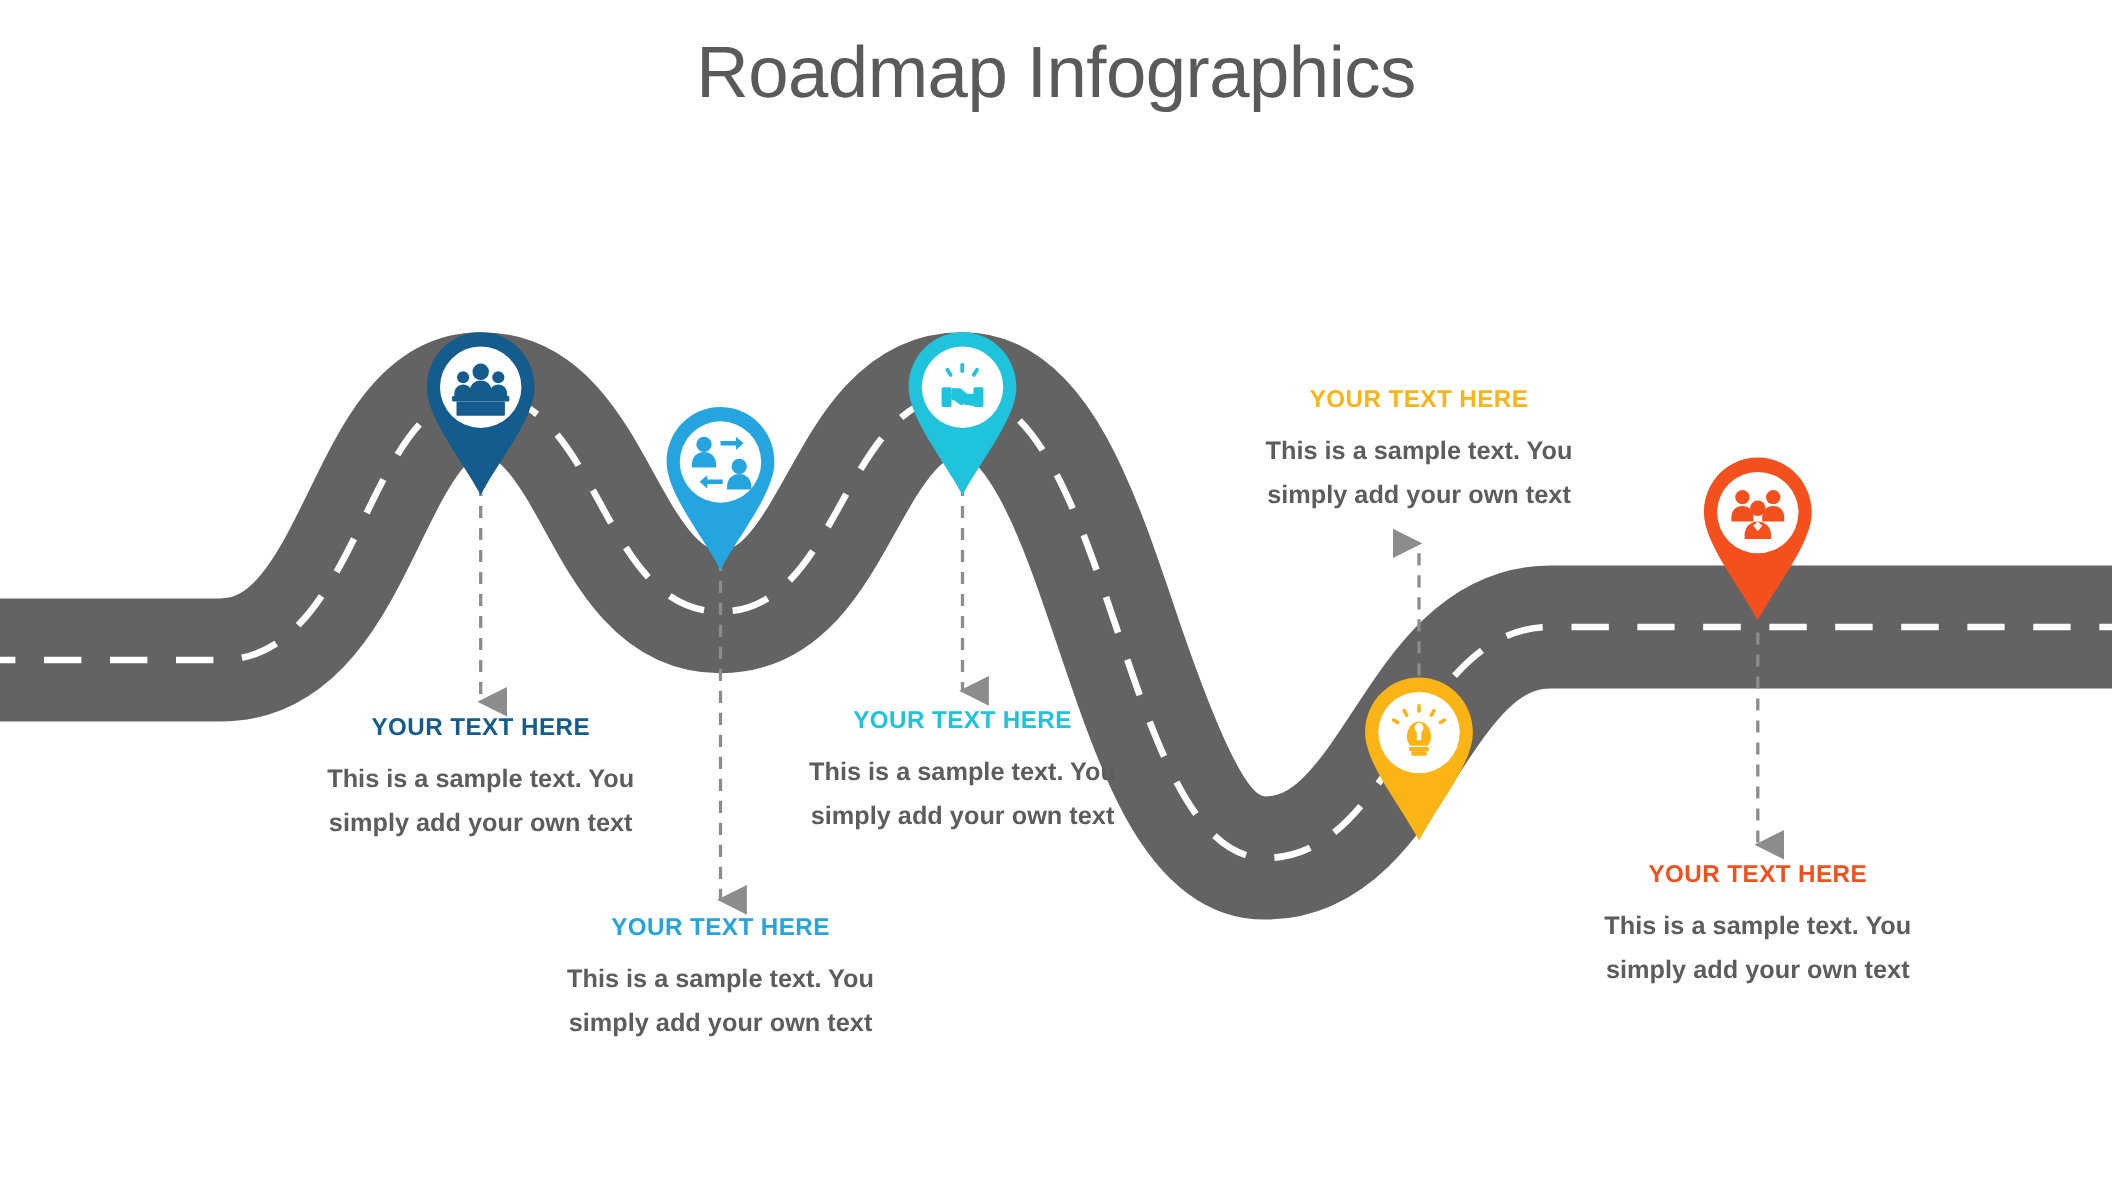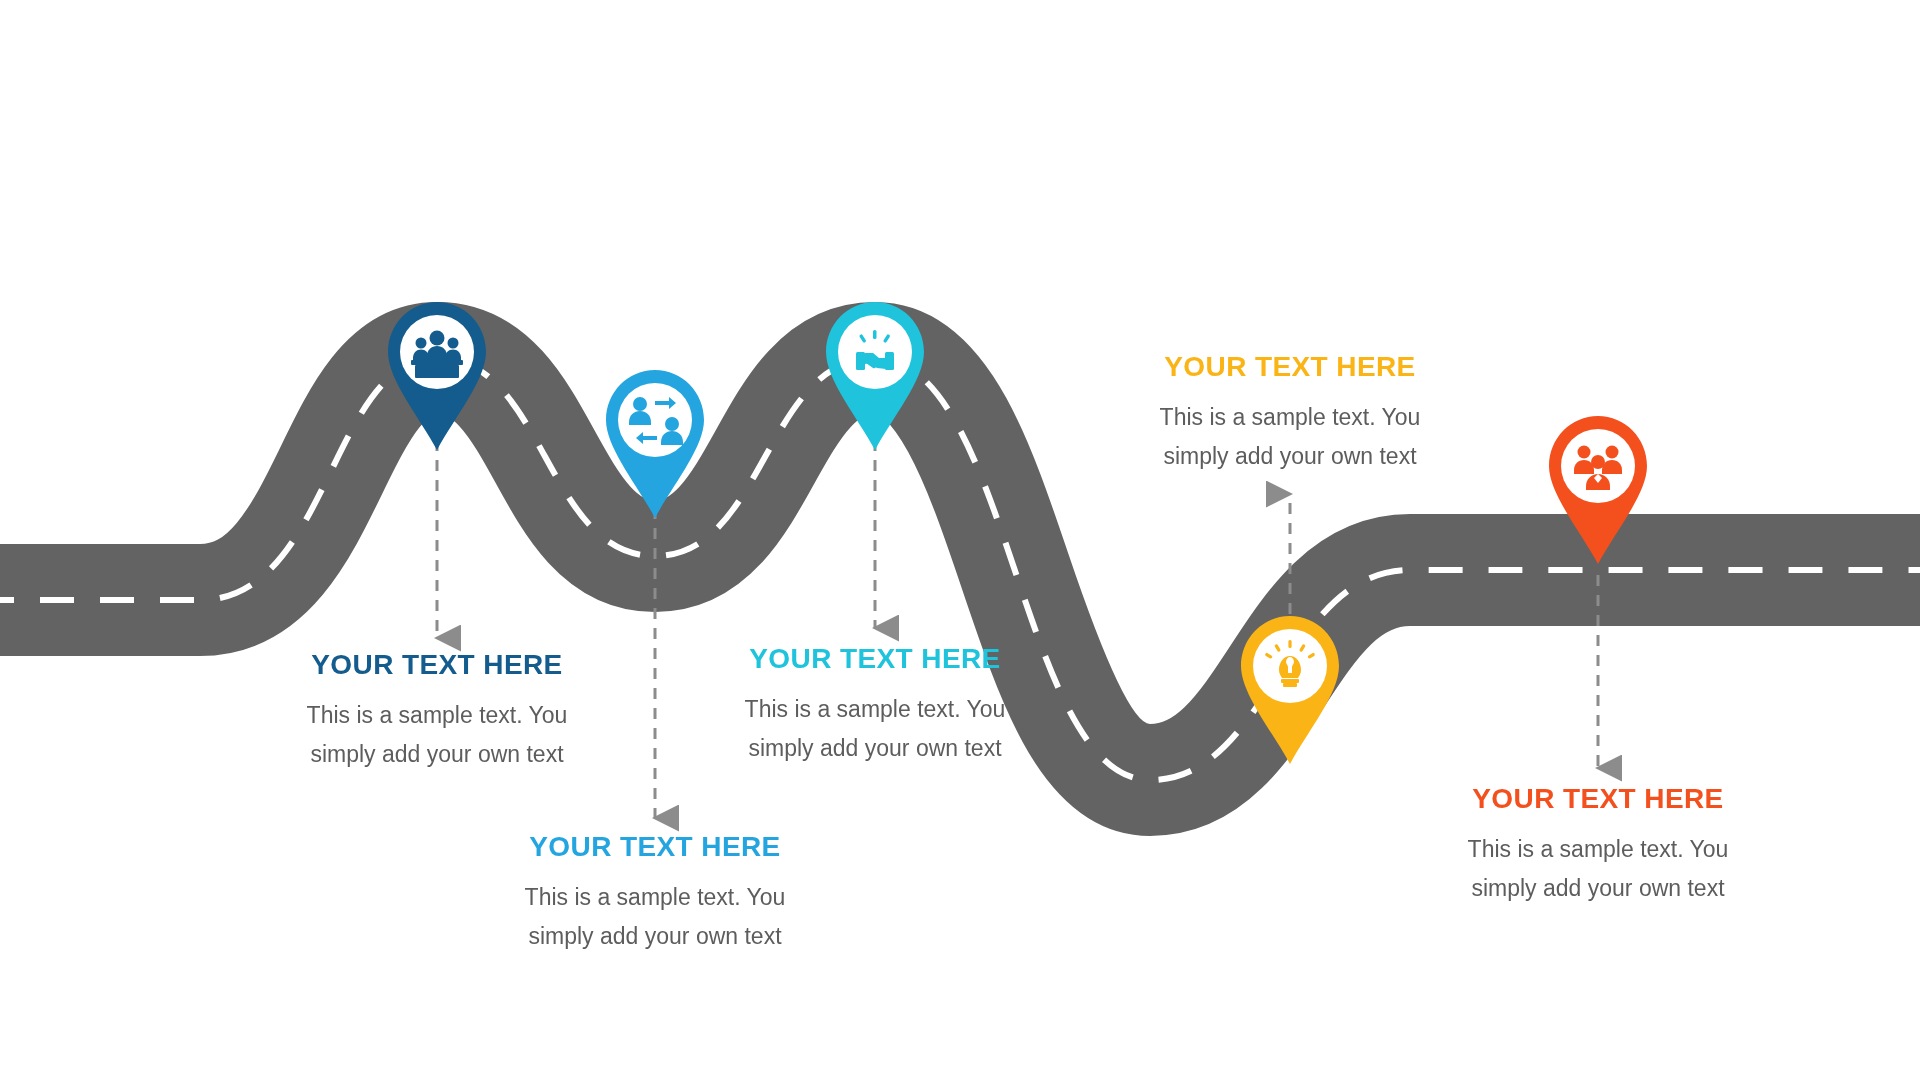--- a/index.html
+++ b/index.html
@@ -61,39 +61,40 @@
   .pin svg { display: block; width: 118px; height: 152px; }
 
   
   .text-block {
     position: absolute;
     z-index: 4;
     width: 340px;
     text-align: center;
   }
   .tb-title {
-    font-size: 28px;
+    font-size: 22px;
     font-weight: bold;
     letter-spacing: 0.4px;
     line-height: 1.2;
   }
   .tb-body {
     margin-top: 14px;
     font-size: 23px;
-    font-weight: 400;
+    font-weight: 700;
     color: #5d5d5d;
     line-height: 1.72;
   }
 </style>
 </head>
 <body>
 
 <div id="slide">
 
   <div class="header">
+    <div class="slide-title">Roadmap Infographics</div>
   </div>
 
   <svg id="road-layer" viewBox="0 0 1920 1080">
 
     <path d="M -20,600 L 200,600 C 330,600 330,358 437,358 C 545,358 545,556 655,556
              C 765,556 765,358 875,358 C 1010,358 1020,780 1150,780
              C 1270,780 1285,570 1410,570 C 1530,570 1570,570 1940,570" fill="none" stroke="#636363" stroke-width="112"></path>
 
     <path d="M -20,600 L 200,600 C 330,600 330,358 437,358 C 545,358 545,556 655,556
              C 765,556 765,358 875,358 C 1010,358 1020,780 1150,780

